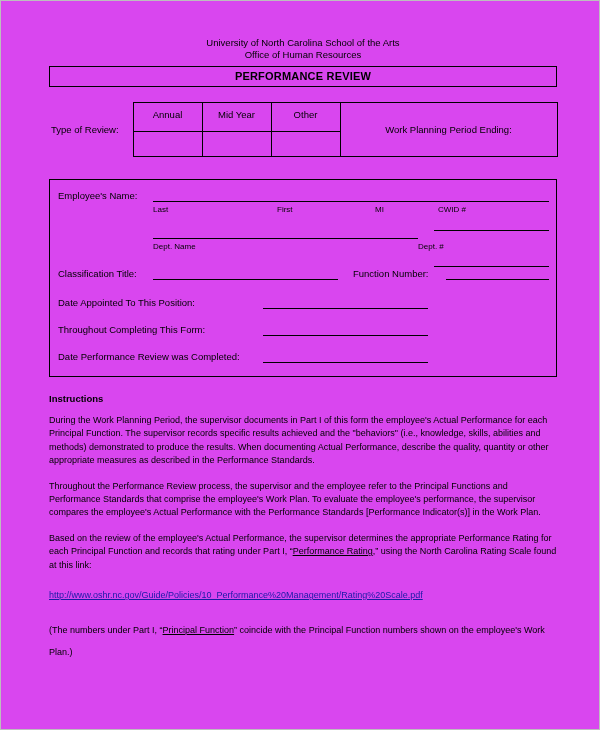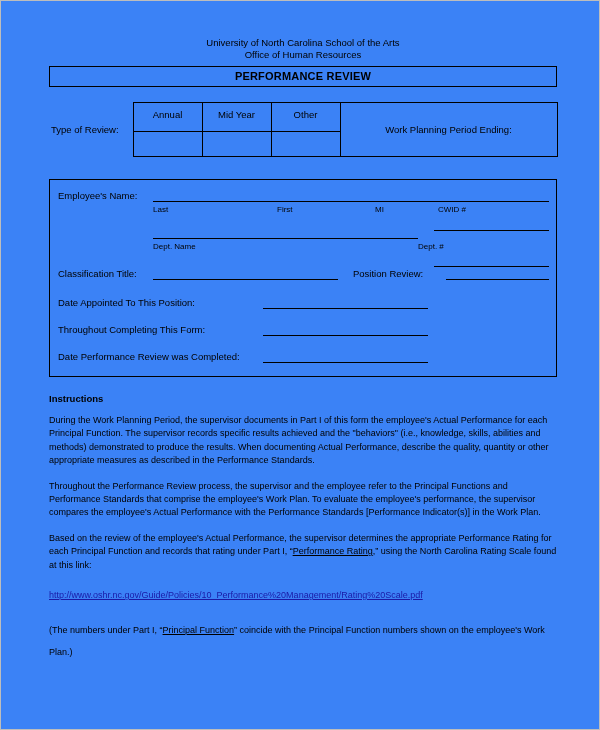--- a/index.html
+++ b/index.html
@@ -15,21 +15,21 @@
     position: relative;
     overflow: hidden;
   }
   .page {
     position: absolute;
     left: 0; top: 0;
     width: 600px;
     height: 730px;
     box-sizing: border-box;
     border: 1px solid #bdbdbd;
-    background: #3b82f6;
+    background: #d946ef;
   }
   .inner {
     position: absolute;
     left: 48px;
     top: 36px;
     width: 508px;
   }
 
   
   .header-lines {
@@ -185,21 +185,21 @@
       <span class="sublbl" style="left:388px; top:25px;">CWID #</span>
       <span class="rule" style="left:384px; top:50px; width:115px;"></span>
 
       <span class="rule" style="left:103px; top:58px; width:265px;"></span>
       <span class="sublbl" style="left:103px; top:62px;">Dept. Name</span>
       <span class="sublbl" style="left:368px; top:62px;">Dept. #</span>
       <span class="rule" style="left:384px; top:86px; width:115px;"></span>
 
       <span class="lbl" style="left:8px; top:88px;">Classification Title:</span>
       <span class="rule" style="left:103px; top:99px; width:185px;"></span>
-      <span class="lbl" style="left:303px; top:88px;">Position Review:</span>
+      <span class="lbl" style="left:303px; top:88px;">Function Number:</span>
       <span class="rule" style="left:396px; top:99px; width:103px;"></span>
 
       <span class="lbl" style="left:8px; top:117px;">Date Appointed To This Position:</span>
       <span class="rule" style="left:213px; top:128px; width:165px;"></span>
 
       <span class="lbl" style="left:8px; top:144px;">Throughout Completing This Form:</span>
       <span class="rule" style="left:213px; top:155px; width:165px;"></span>
 
       <span class="lbl" style="left:8px; top:171px;">Date Performance Review was Completed:</span>
       <span class="rule" style="left:213px; top:182px; width:165px;"></span>

